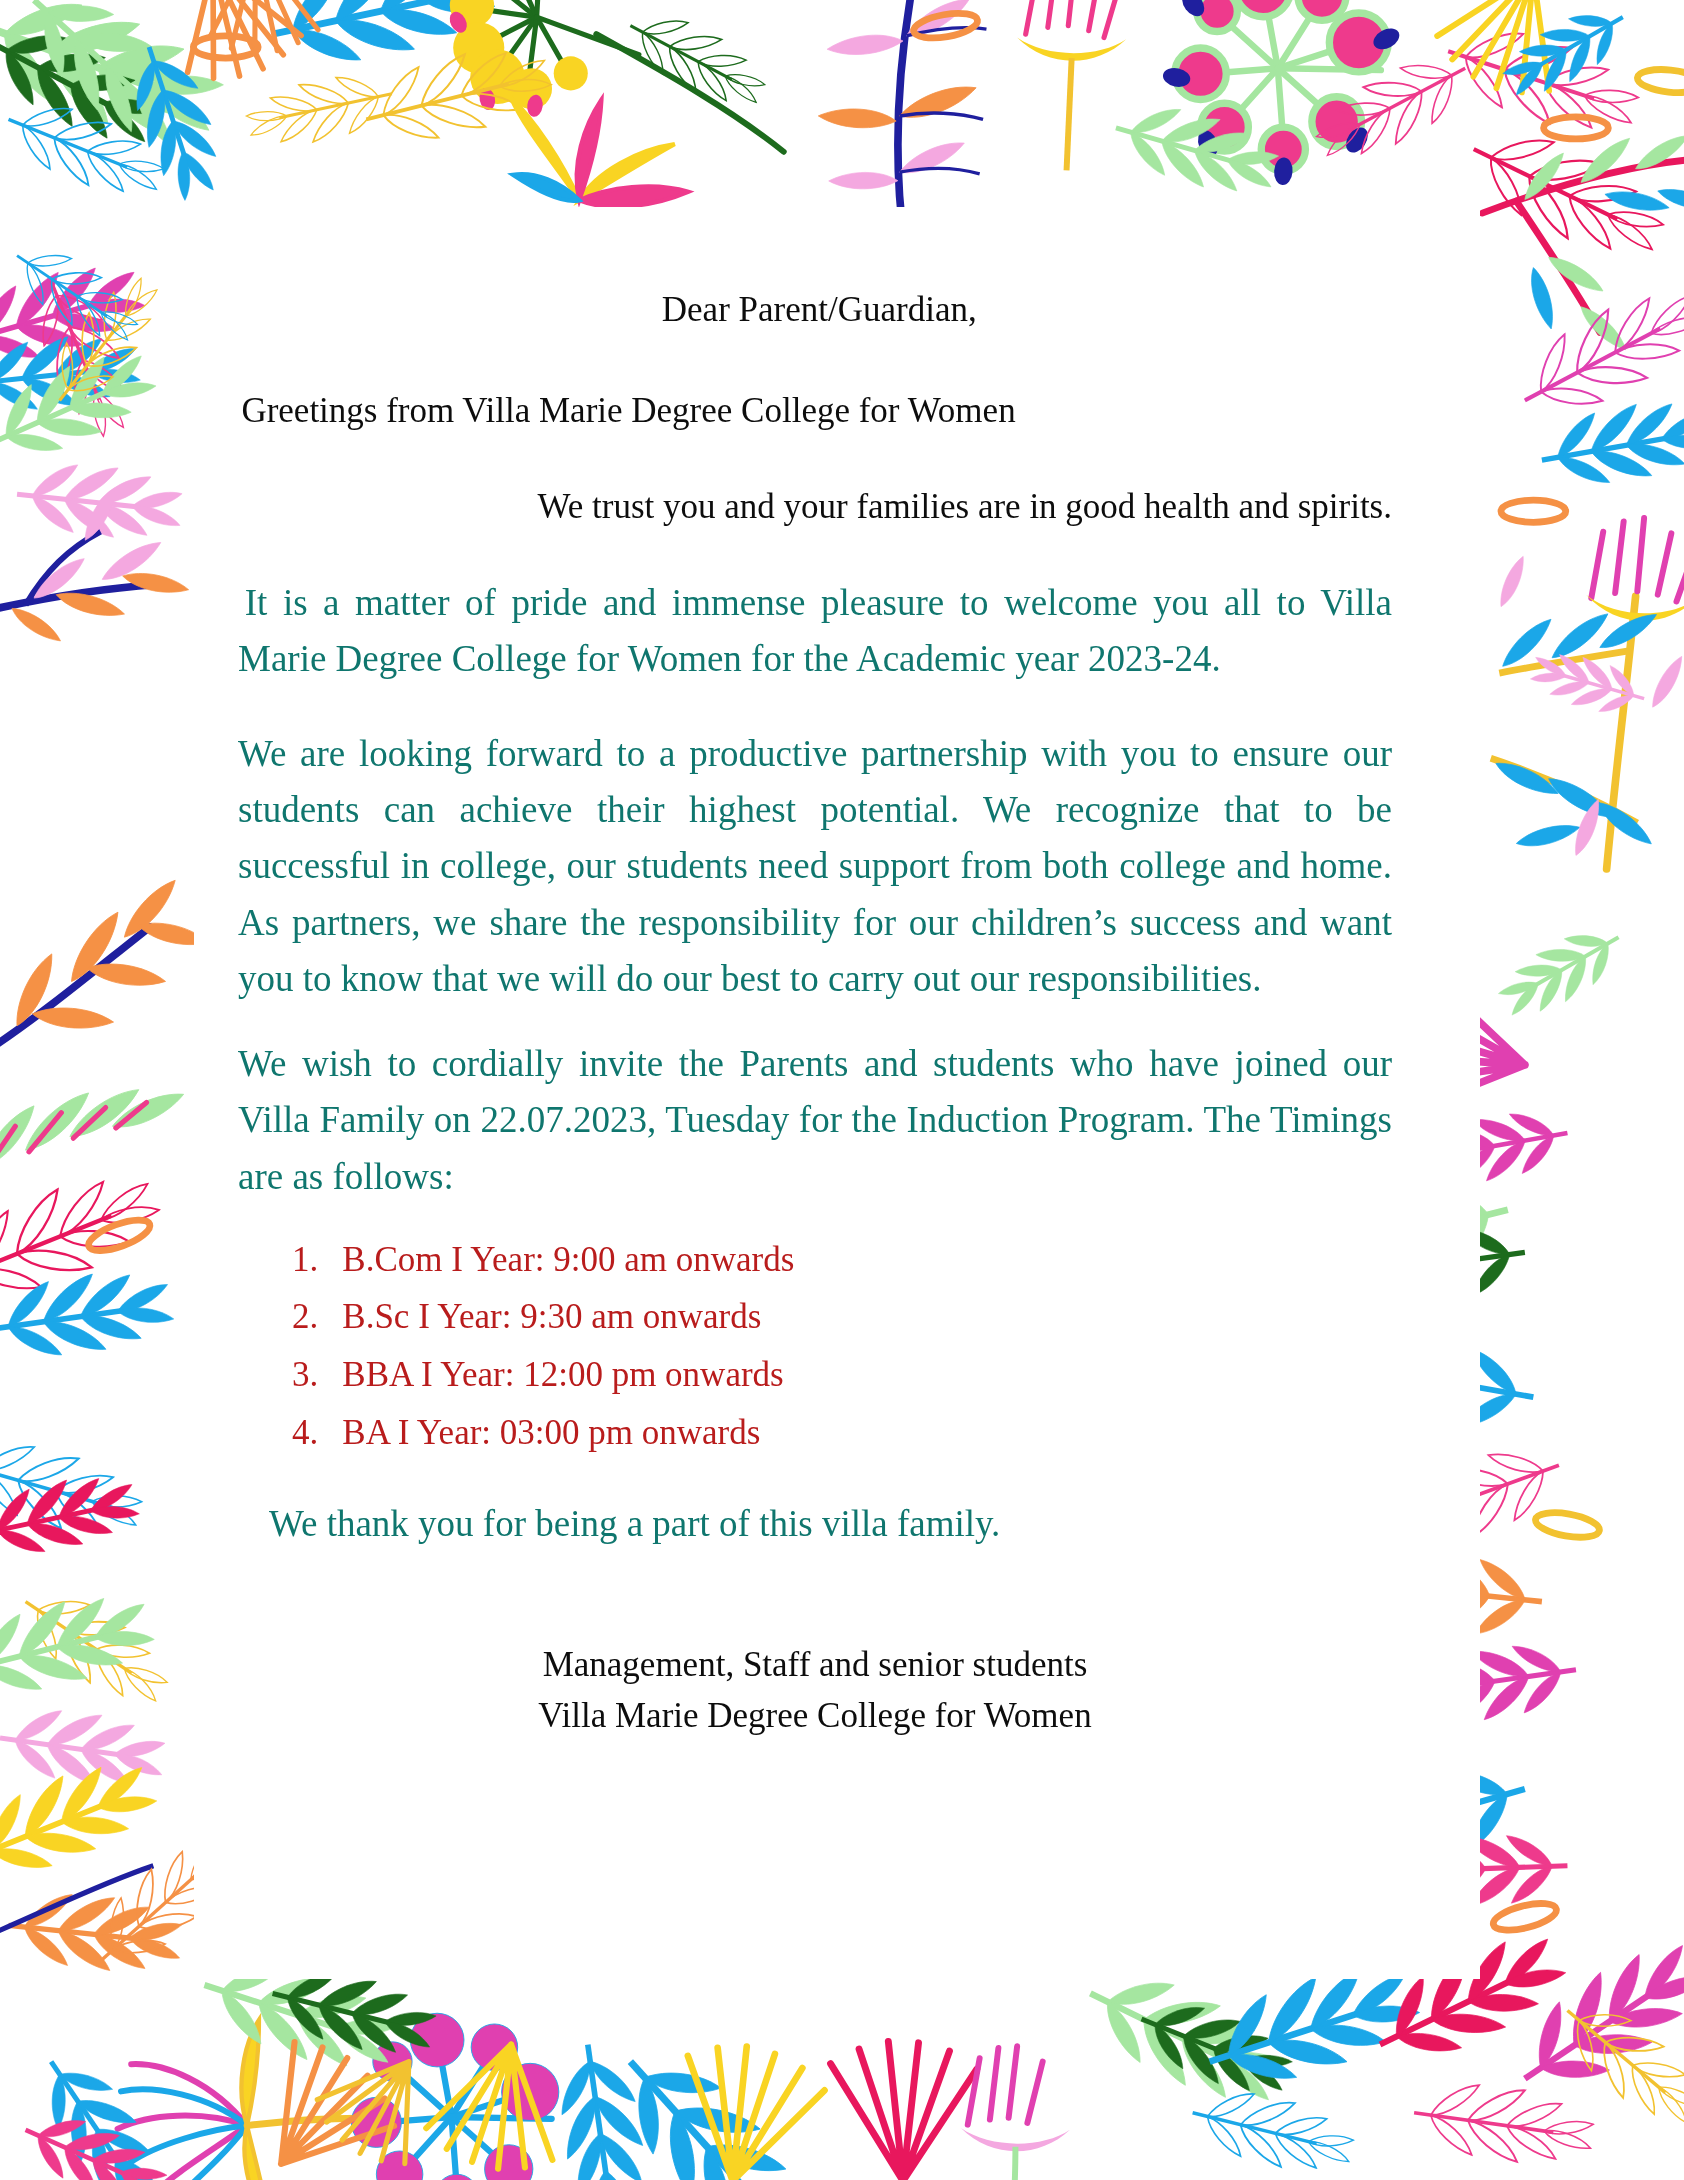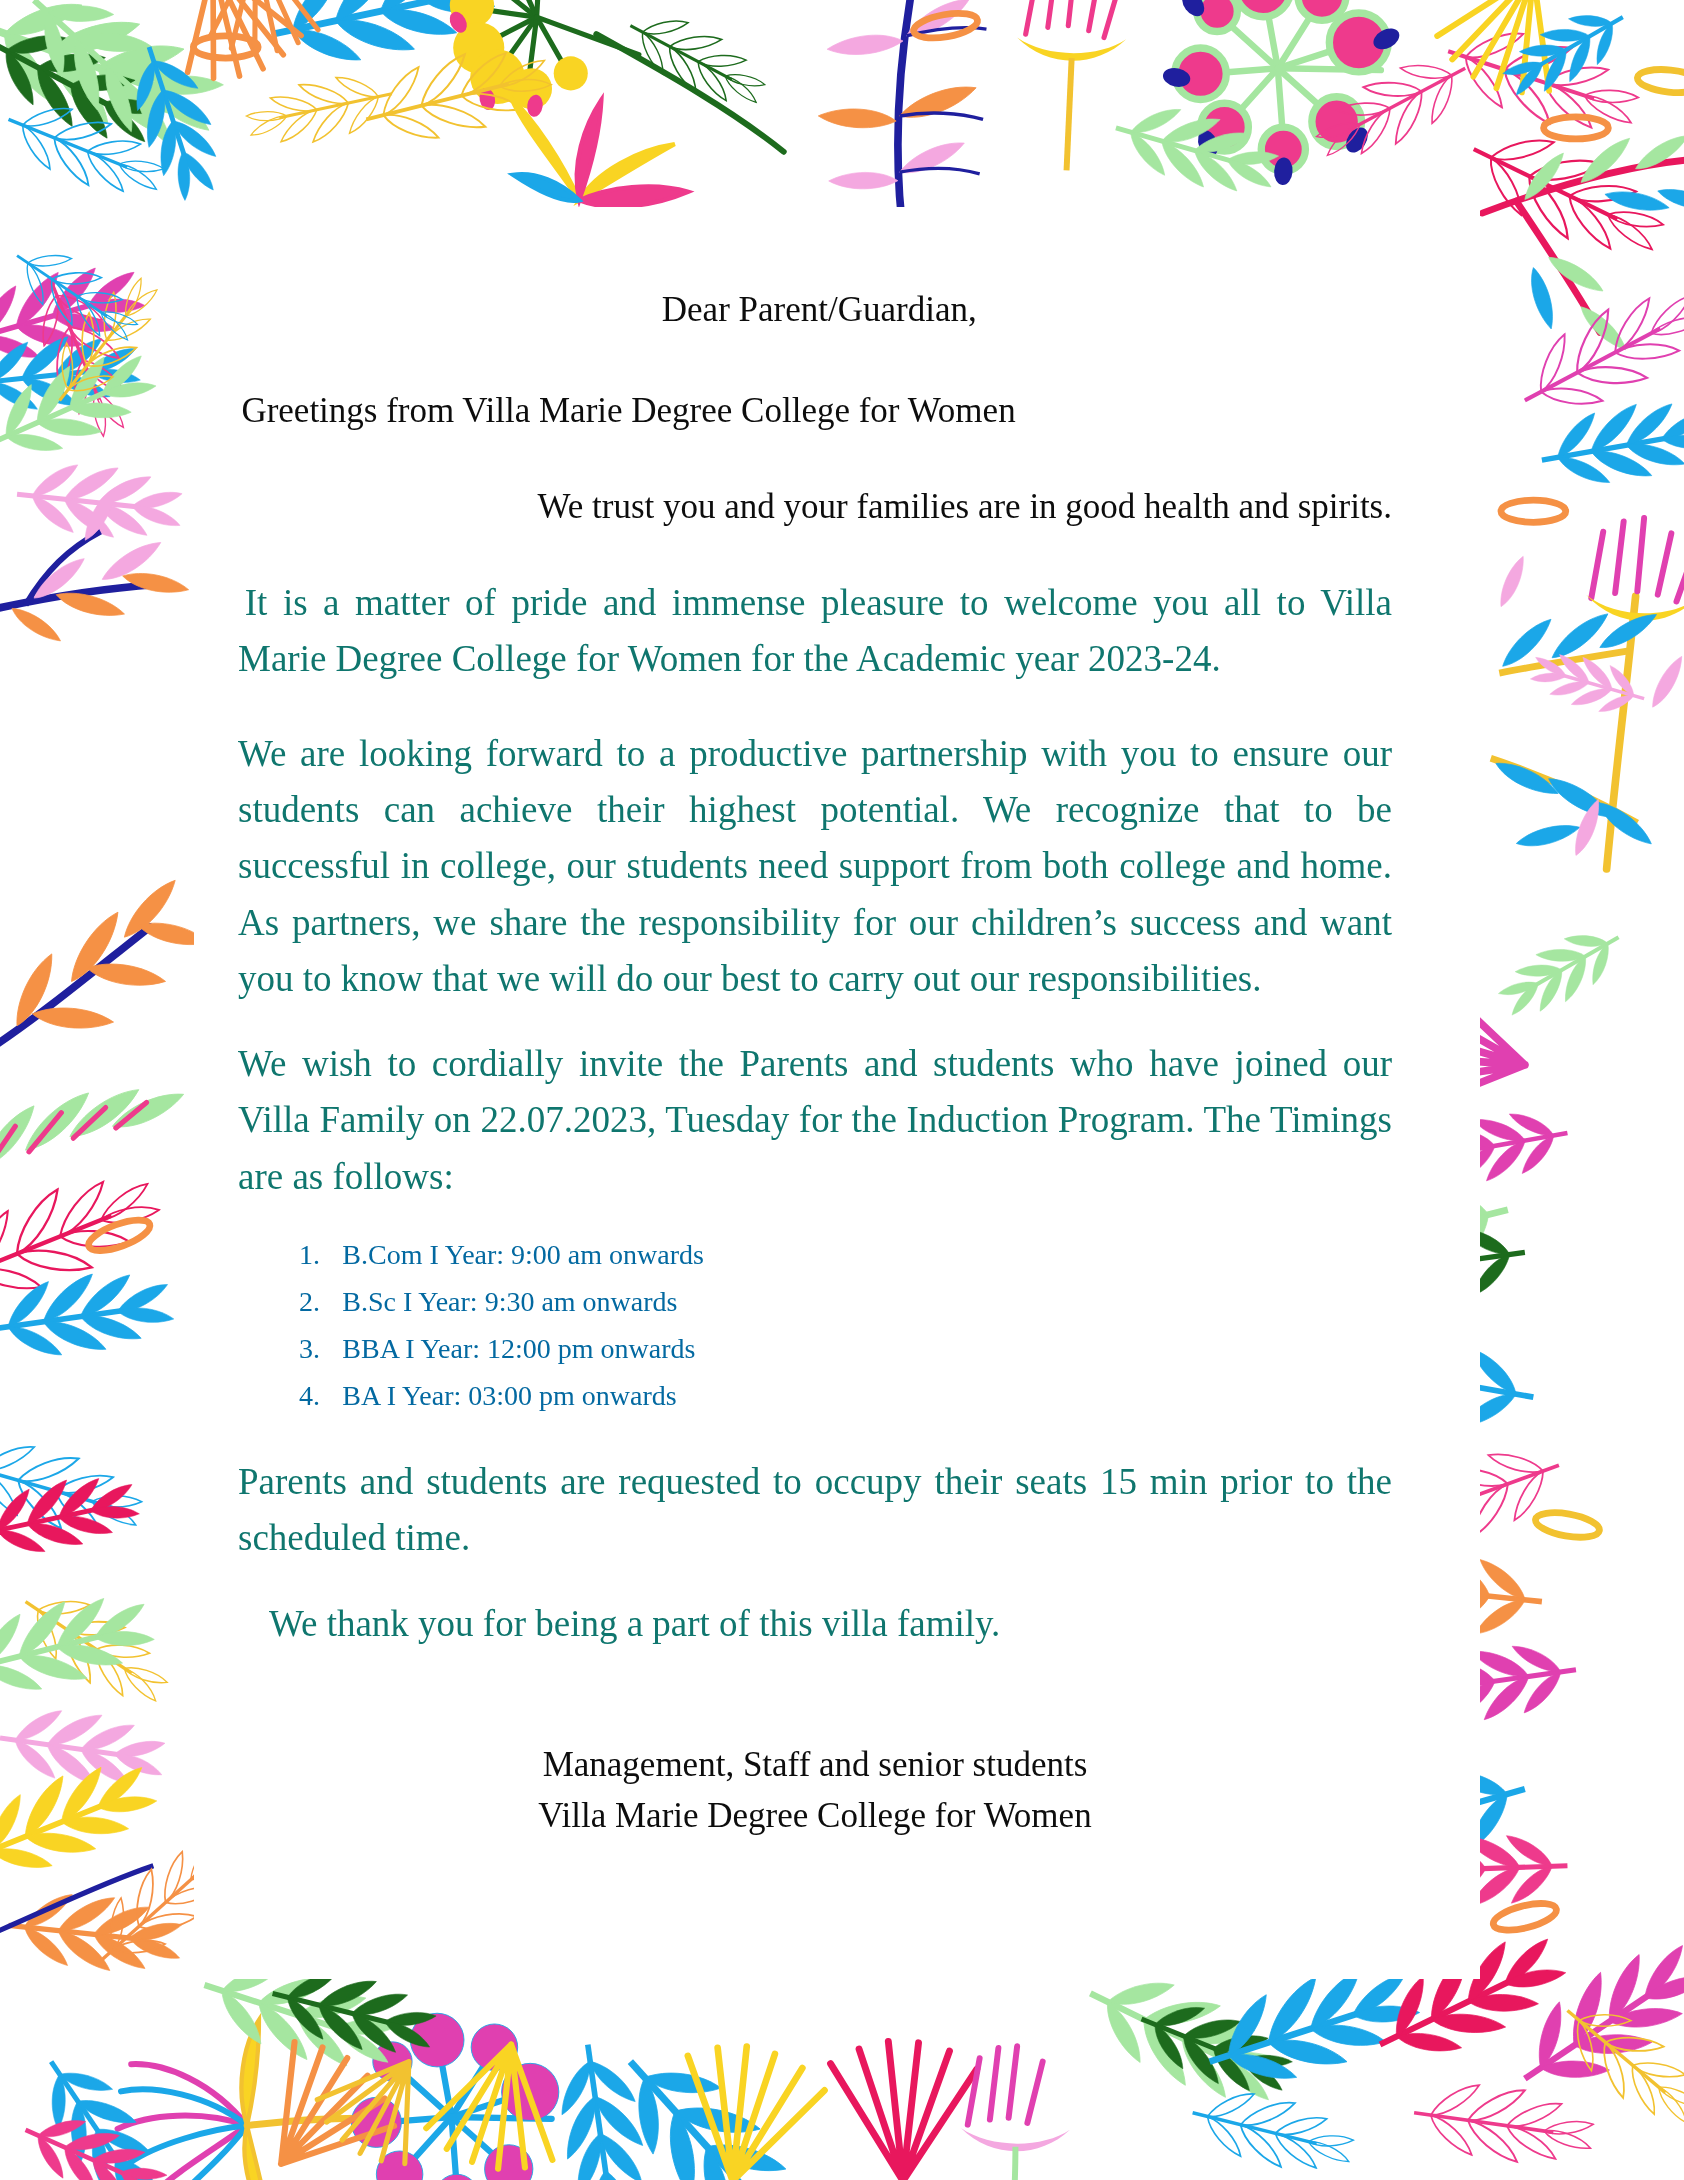--- a/index.html
+++ b/index.html
@@ -83,23 +83,23 @@
     color: #0d0d0d;
     margin: 0 0 41px 6.8px;
     text-align: right;
   }
 
   .para.pride { margin-bottom: 39px; text-indent: 6.8px; }
 
   ol.timings {
     margin: 0 0 37px 0;
     padding: 0 0 0 89px;
-    font-size: 28px;
+    font-size: 35px;
     line-height: 1.5;
-    color: #0369a1;
+    color: #b91c1c;
     font-family: Liberation Serif, serif;
   }
   ol.timings li {
     margin: 0 0 5.1px 0;
     padding-left: 15.3px;
     text-align: left;
   }
   .spacer-lg { height: 58px; }
 
   .signoff {
@@ -713,21 +713,20 @@
 
       <p class="para">We wish to cordially invite the Parents and students who have joined our Villa Family on 22.07.2023, Tuesday for the Induction Program. The Timings are as follows:</p>
 
       <ol class="timings">
         <li>B.Com I Year: 9:00 am onwards</li>
         <li>B.Sc I Year: 9:30 am onwards</li>
         <li>BBA I Year: 12:00 pm onwards</li>
         <li>BA I Year: 03:00 pm onwards</li>
       </ol>
 
-      <p class="para">Parents and students are requested to occupy their seats 15 min prior to the scheduled time.</p>
 
       <p class="para noindent">We thank you for being a part of this villa family.</p>
 
       <div class="spacer-lg"></div>
 
       <div class="signoff">
         <div>Management, Staff and senior students</div>
         <div>Villa Marie Degree College for Women</div>
       </div>
 

